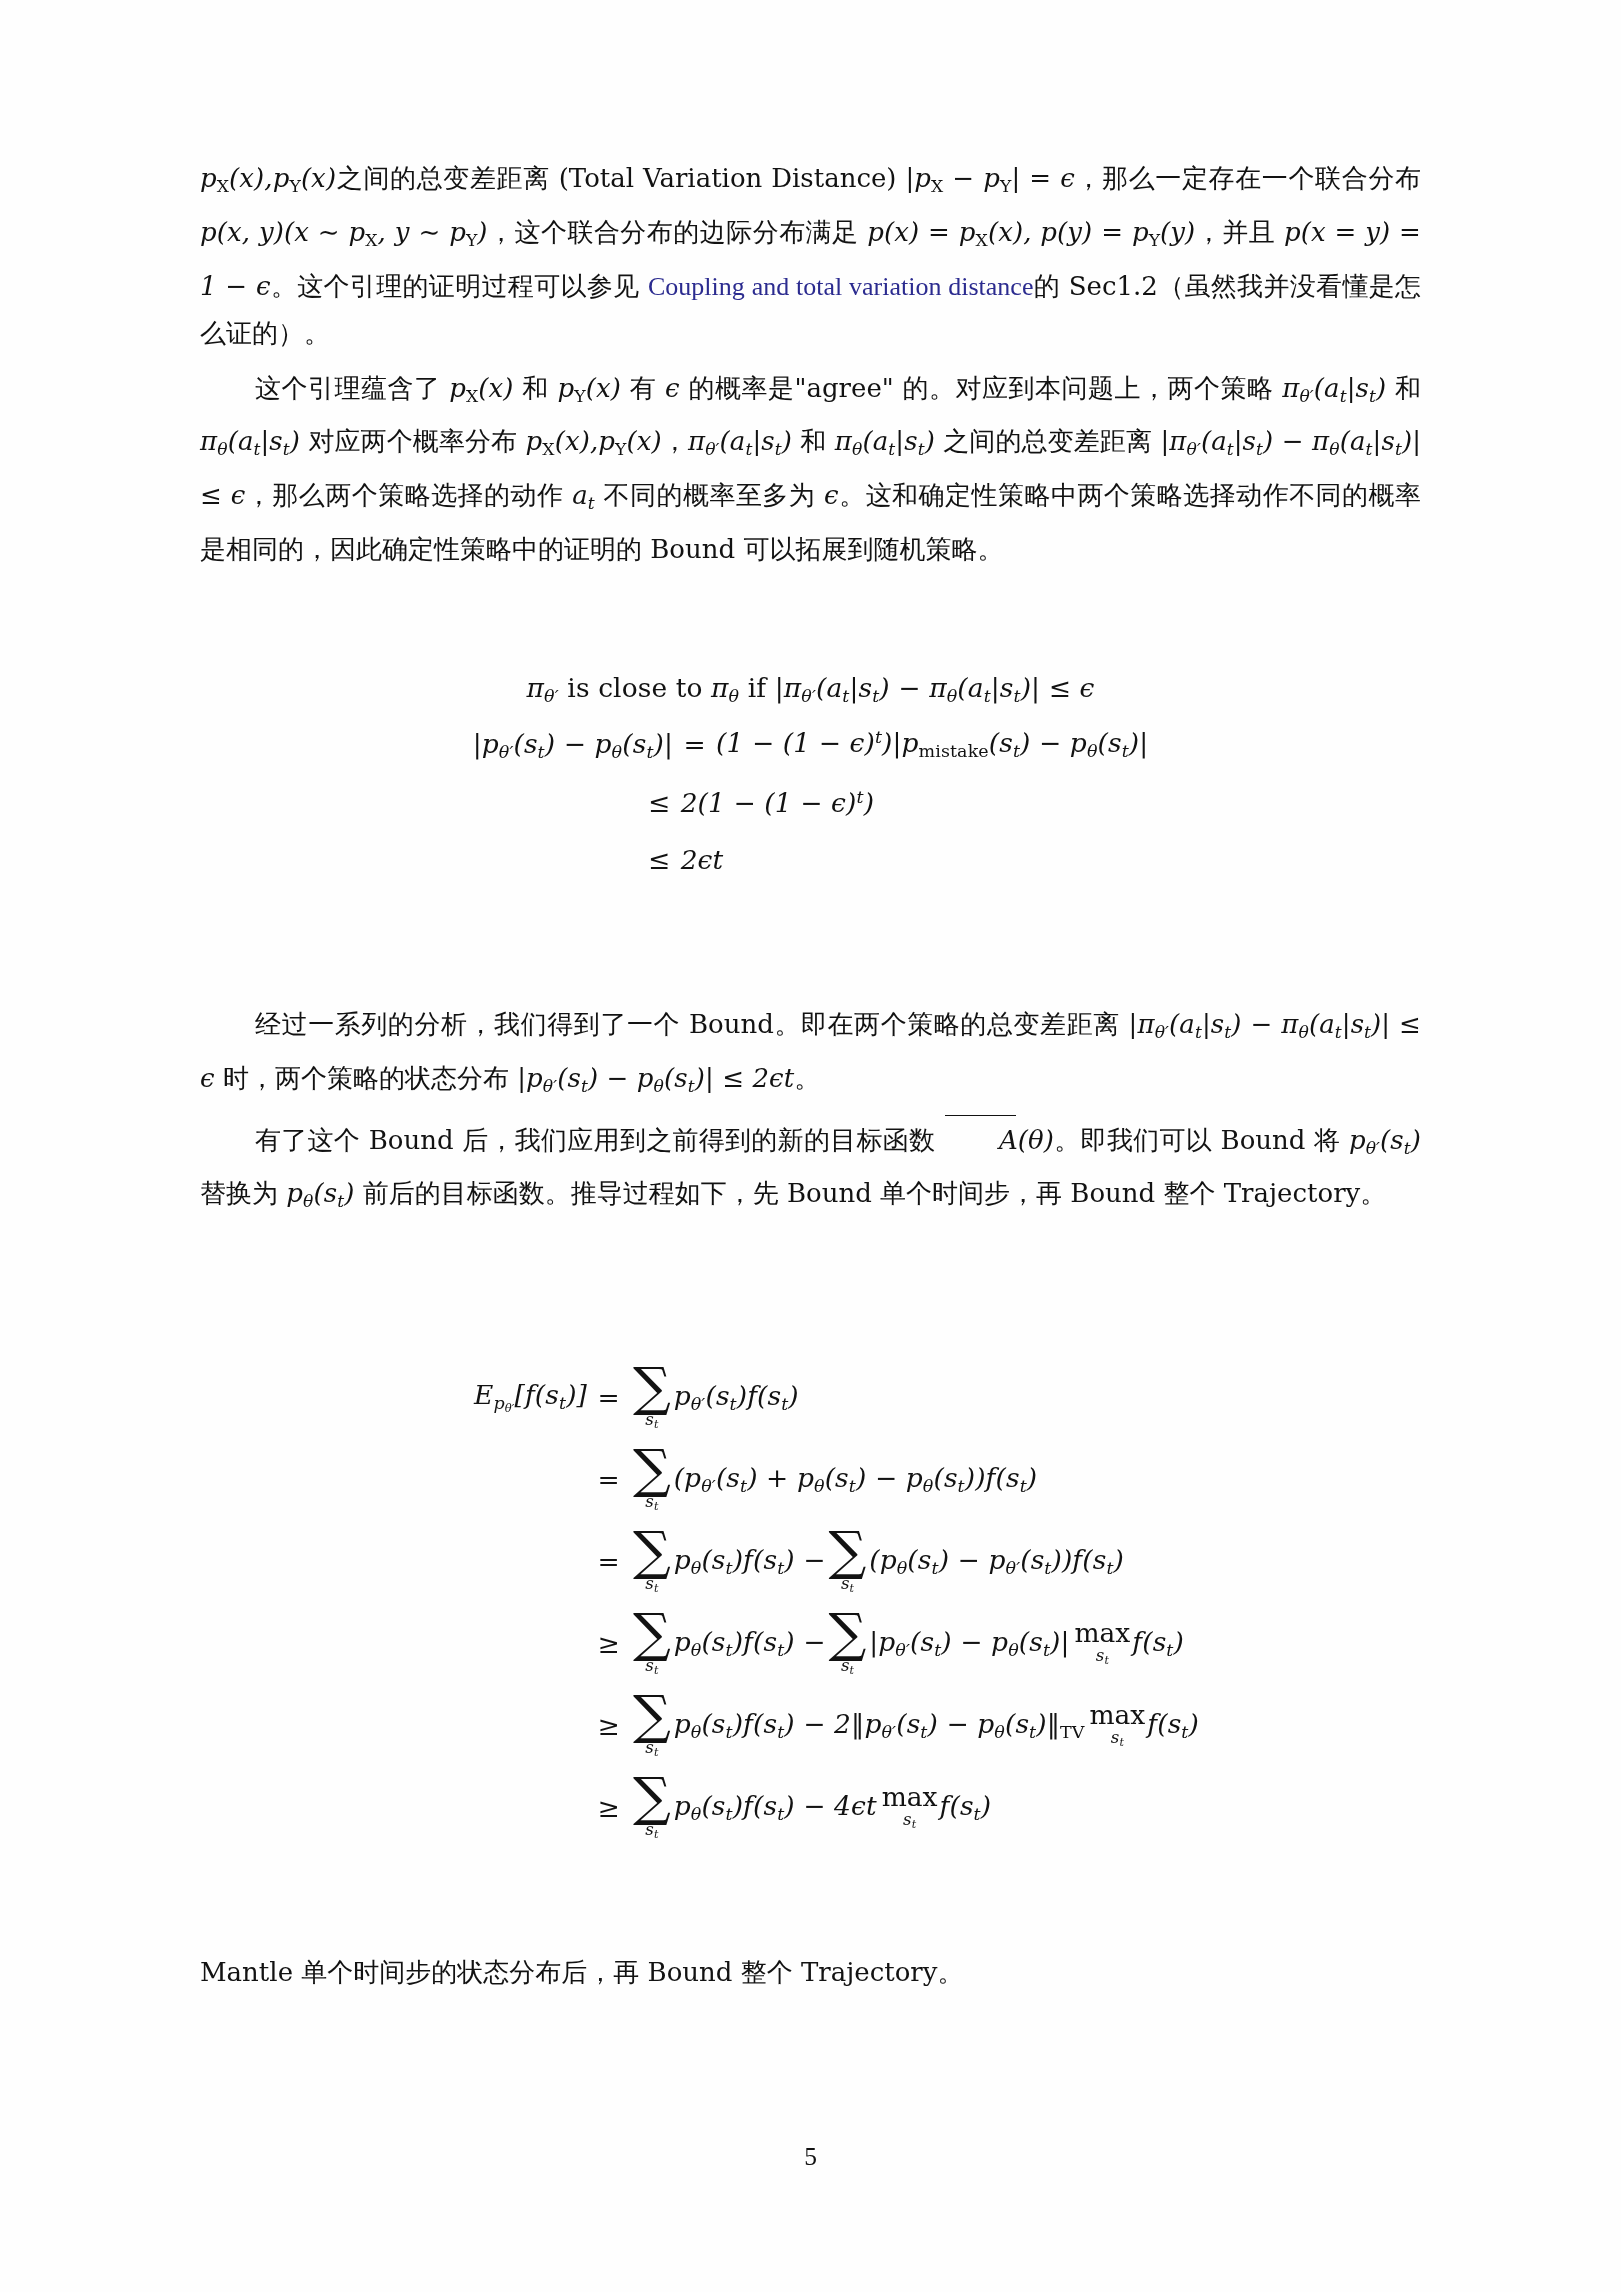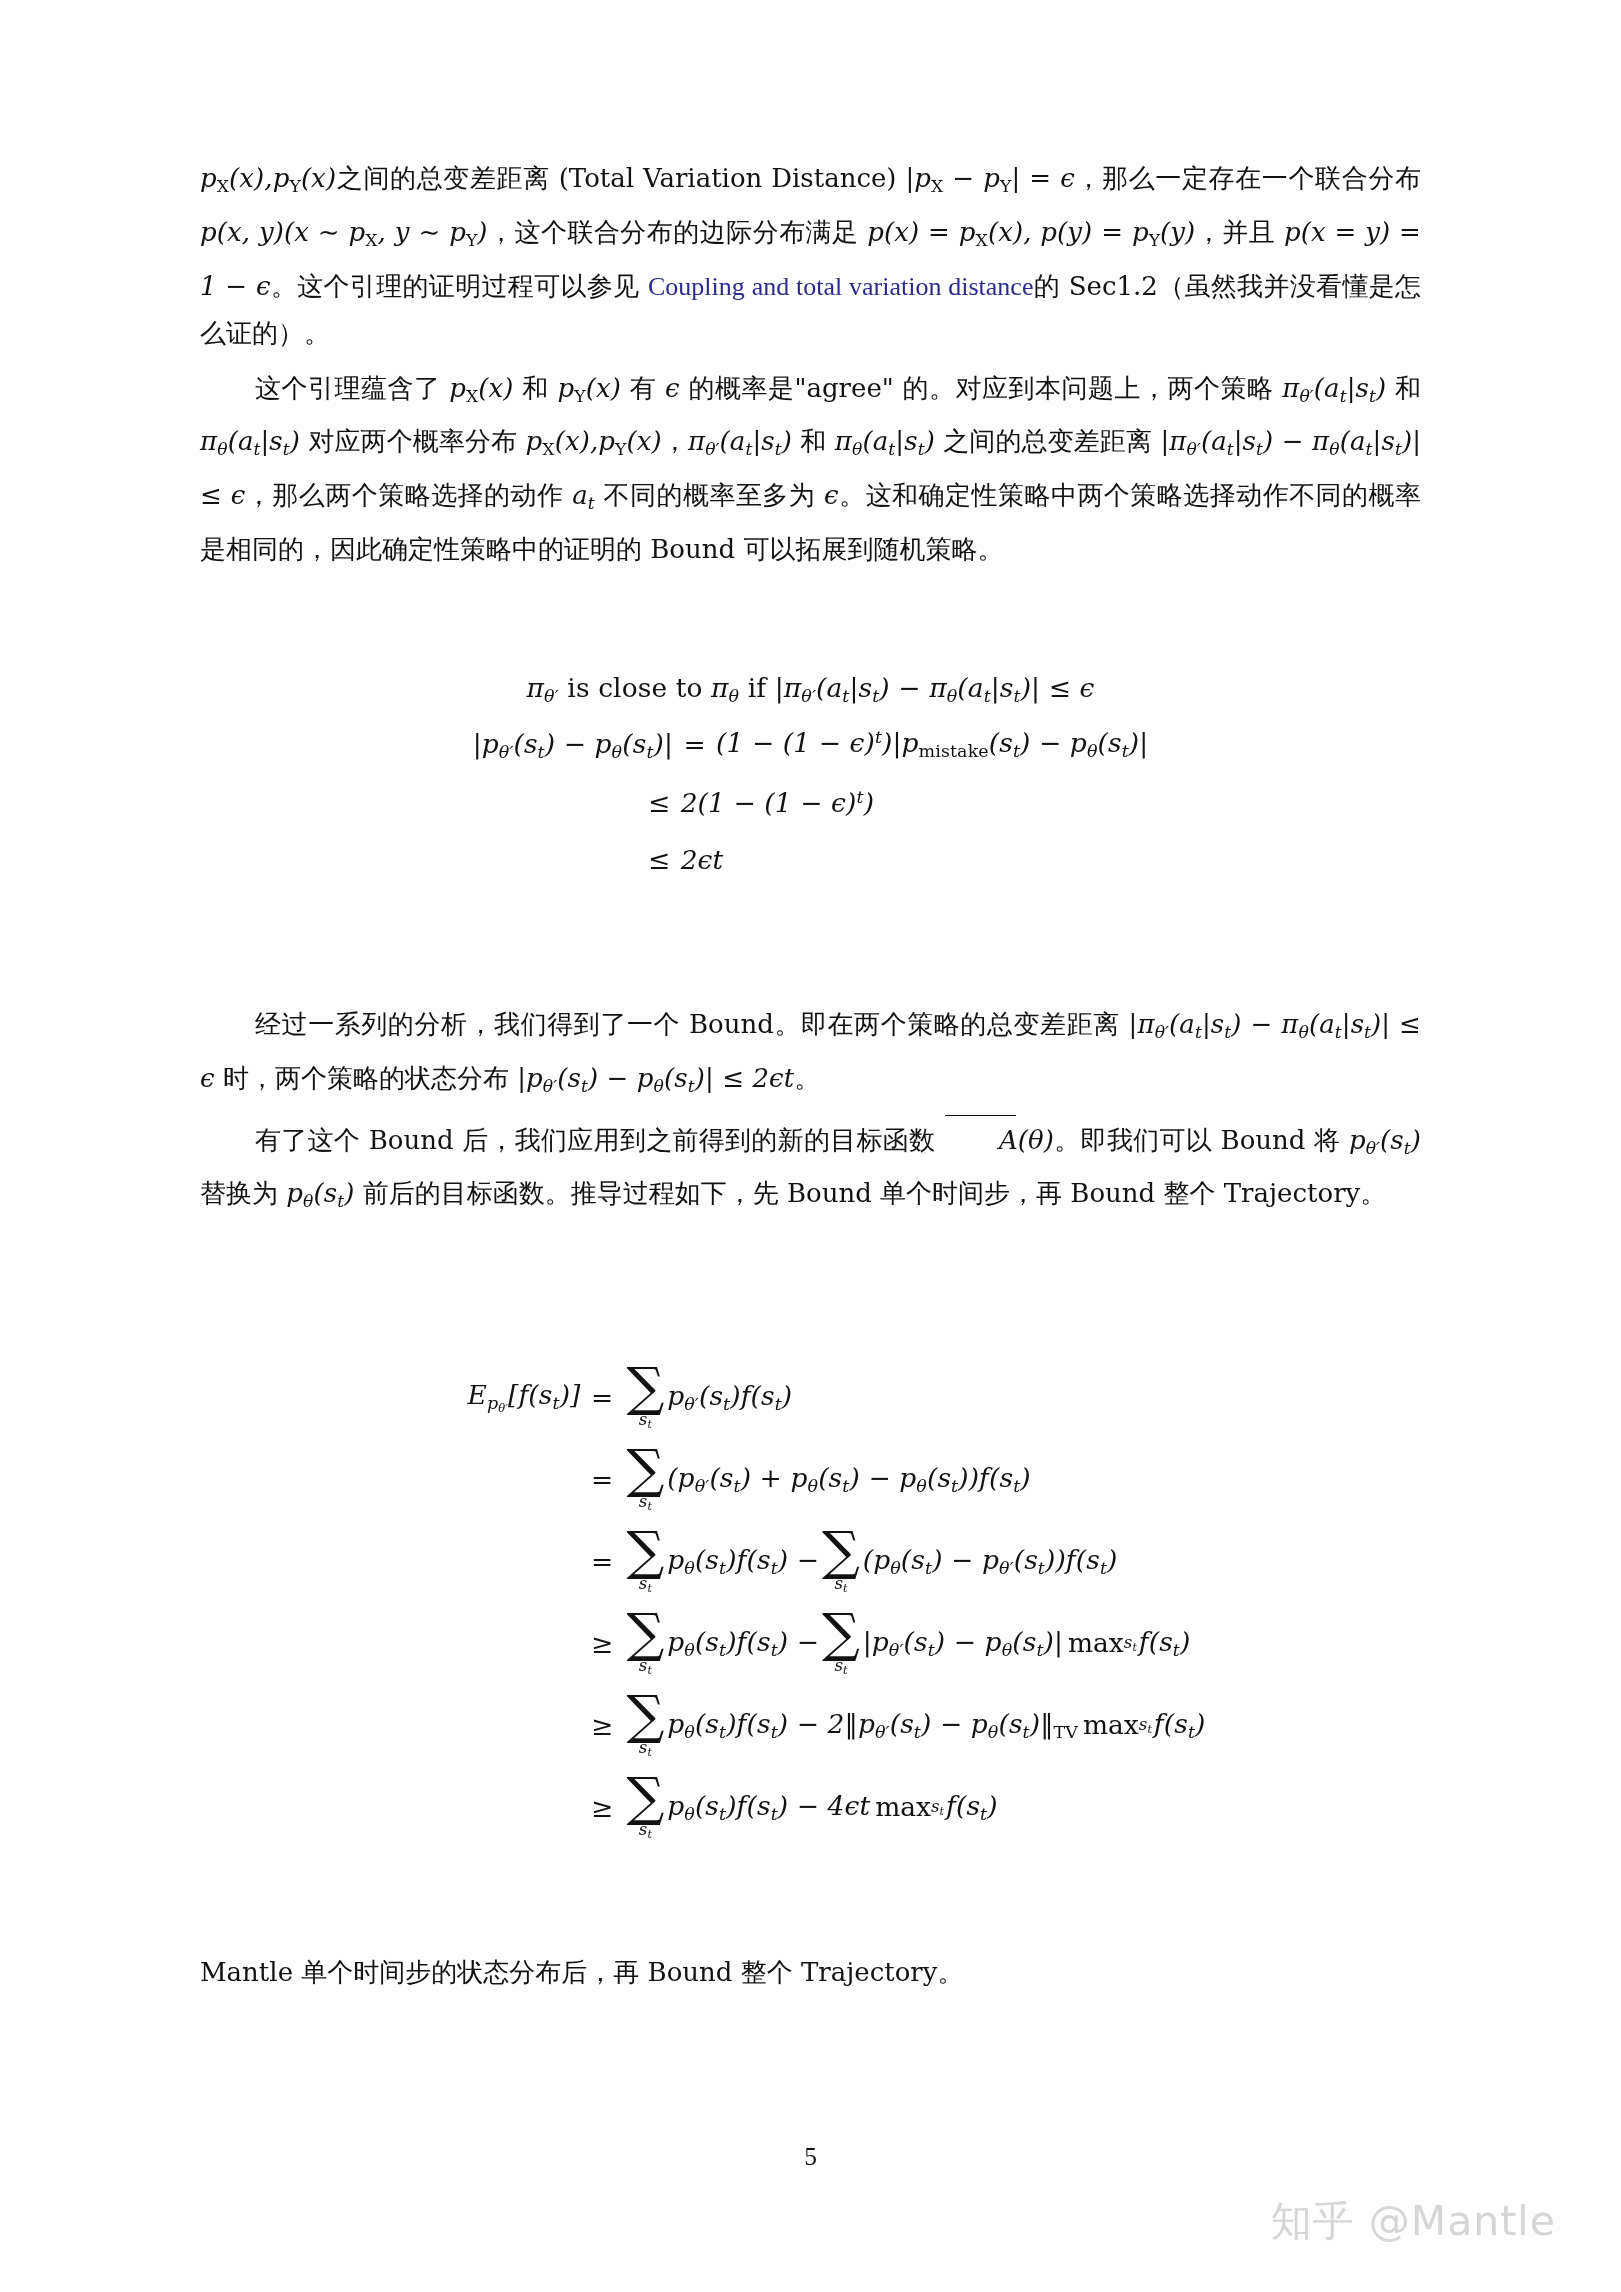--- a/index.html
+++ b/index.html
@@ -123,21 +123,21 @@
     font-style: normal;
     line-height: 0.86;
   }
   .bigsum .lim {
     font-size: 16.7px;
     font-style: italic;
     margin-top: 2px;
   }
   .bigmax {
     display: inline-flex;
-    flex-direction: row;
+    flex-direction: column;
     align-items: center;
     justify-content: center;
     vertical-align: middle;
     margin: 0 2px 0 4.9px;
     line-height: 1;
   }
   .bigmax .mx {
     font-size: 26.5px;
     font-style: normal;
     line-height: 1;
@@ -339,16 +339,15 @@
 
     <div class="gap-md"></div>
     <div style="height:41px"></div>
 
     <p class="para cjk">Mantle 单个时间步的状态分布后，再 Bound 整个 Trajectory。</p>
 
   </div>
 
   <div class="pageno">5</div>
 
-  <div class="watermark">知乎 @Mantle</div>
 
 </div>
 
 
 </body></html>

